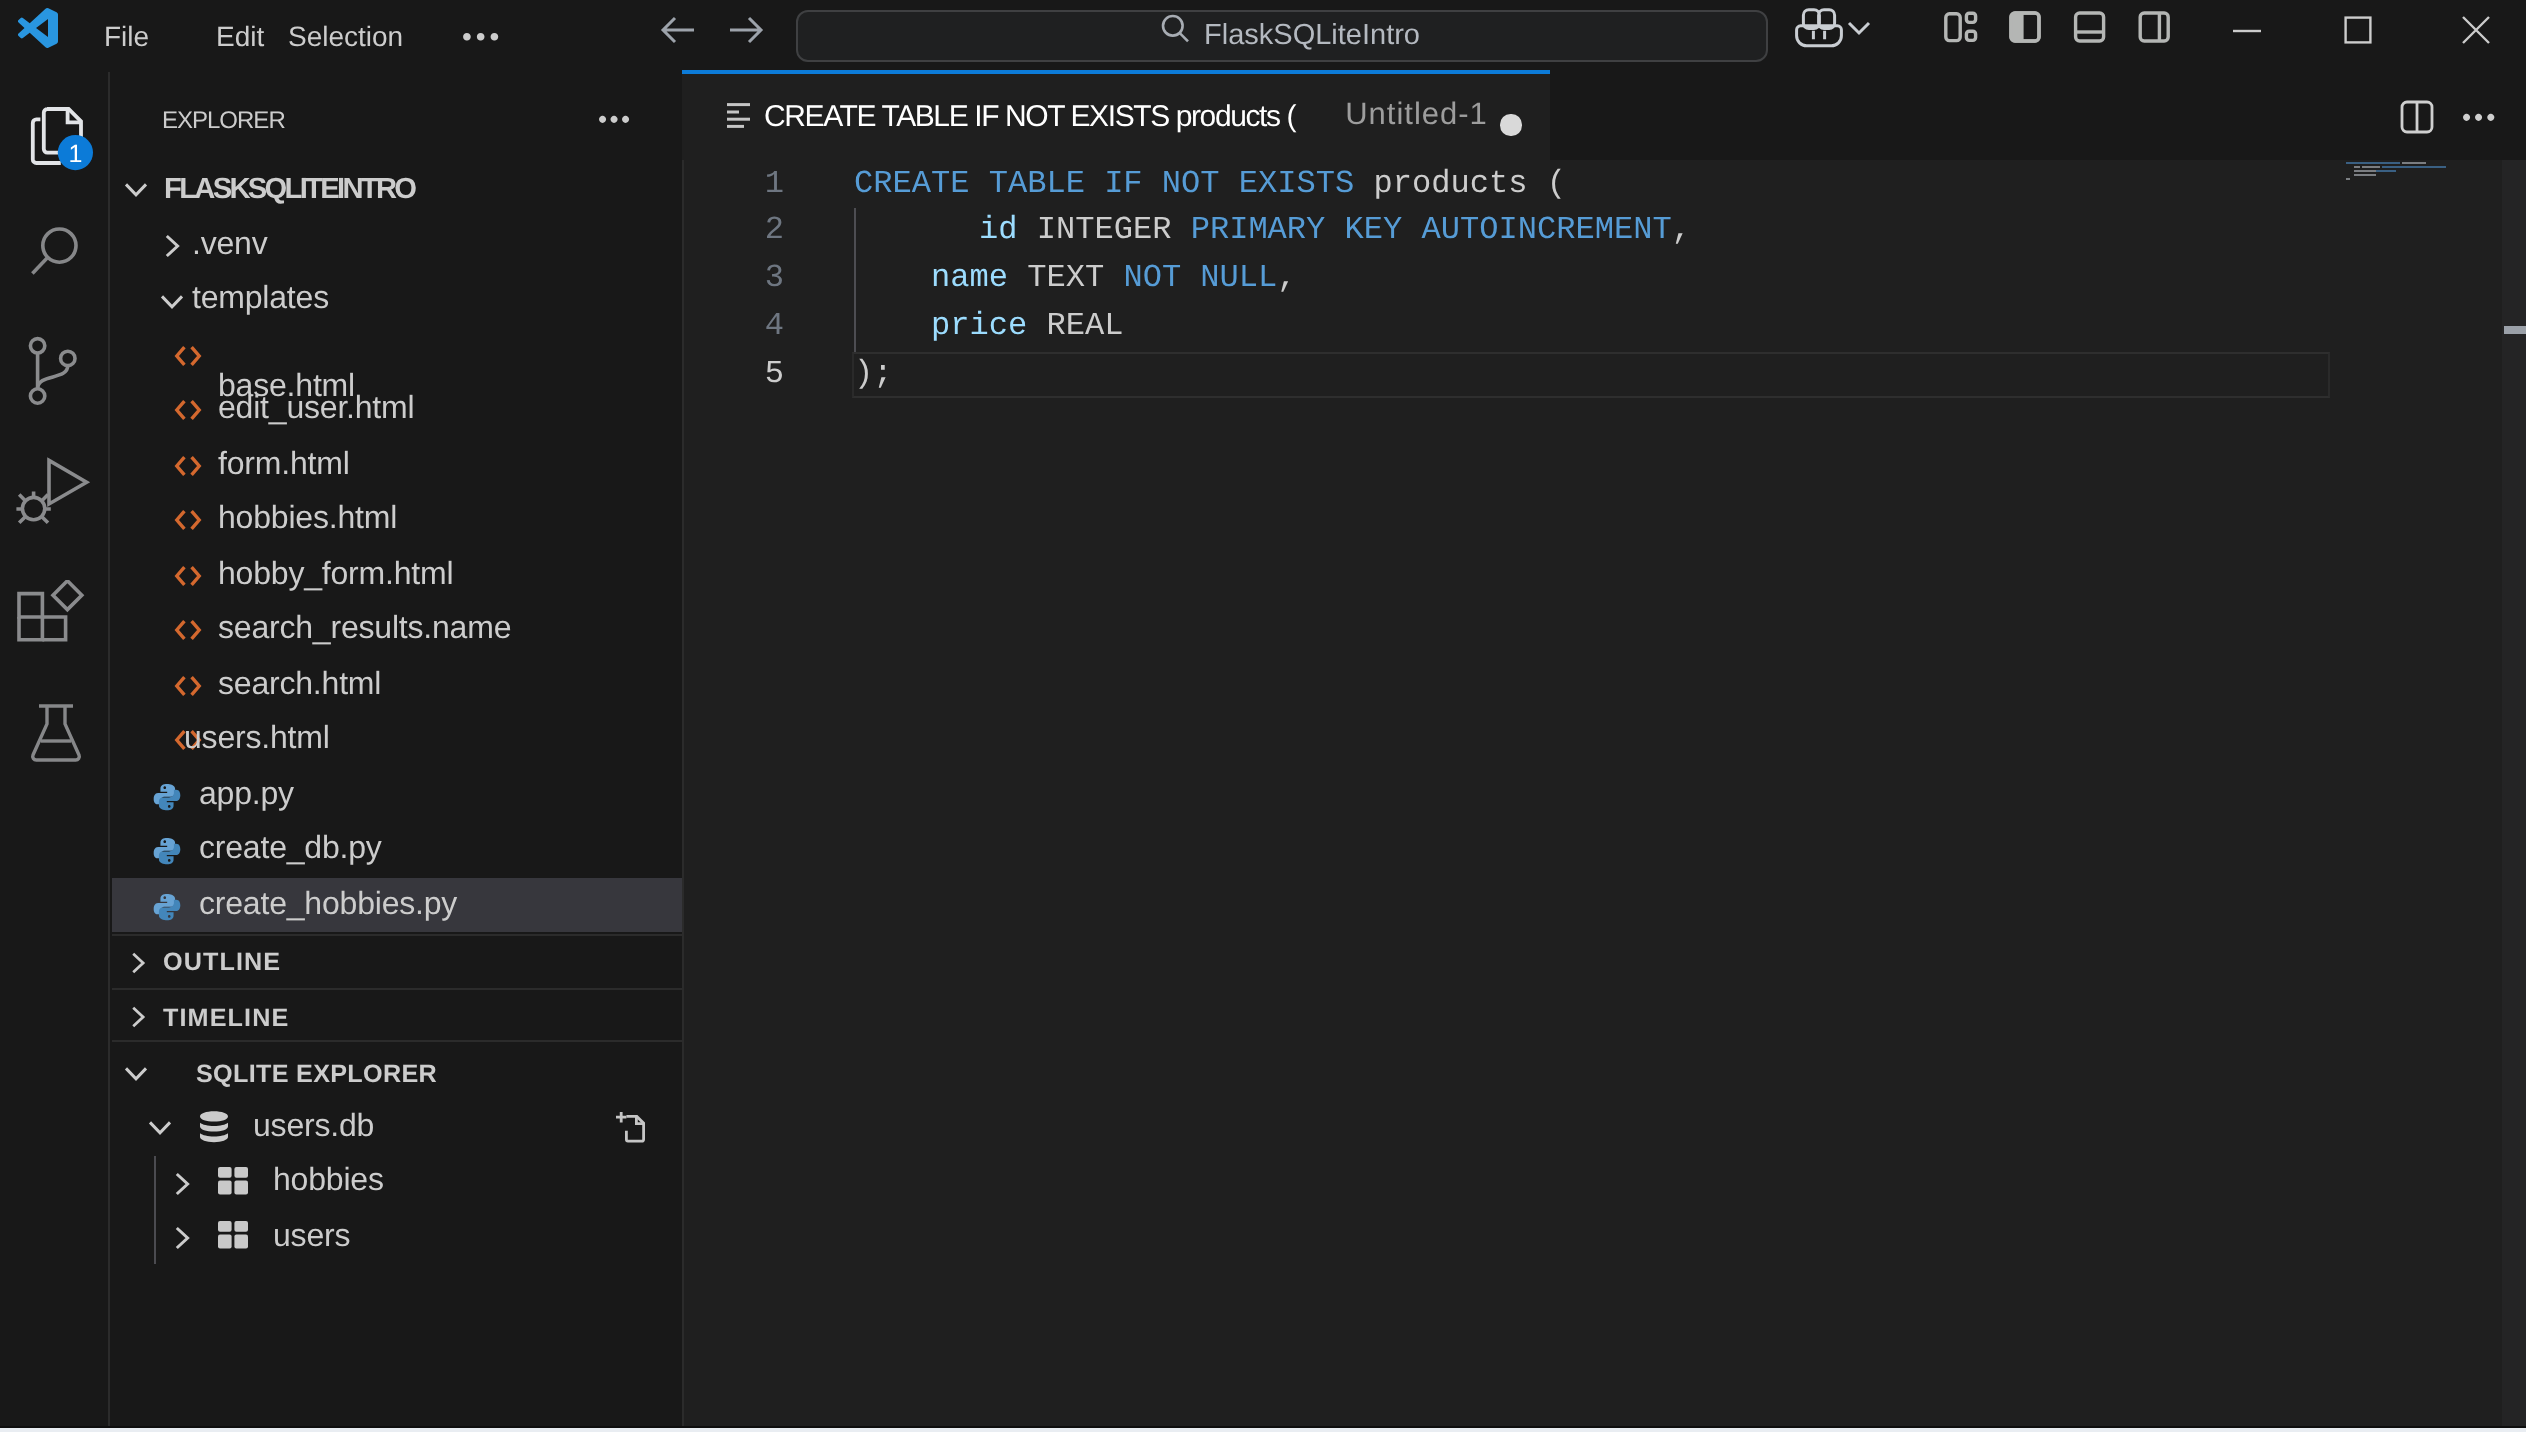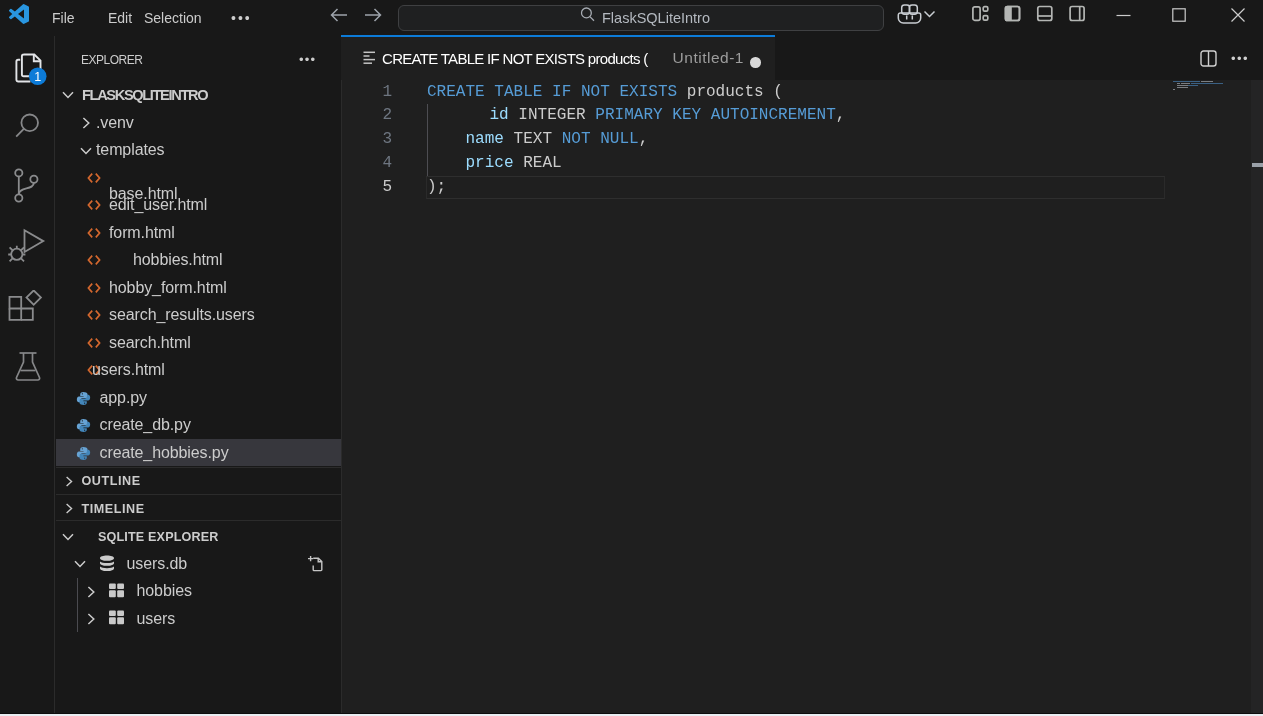--- a/index.html
+++ b/index.html
@@ -197,35 +197,35 @@
           <path d="M8.8 2.6 L12.6 7 L8.8 11.4"></path>
         </g>
       </svg>
     <div class="row" style="left:109px;top:218.75px;">form.html</div>
     <svg class="abs html-ic" style="left:87px;top:253px" width="14" height="14" viewBox="0 0 14 14">
         <g stroke="#d4682e" stroke-width="1.7" fill="none">
           <path d="M5.2 2.6 L1.4 7 L5.2 11.4"></path>
           <path d="M8.8 2.6 L12.6 7 L8.8 11.4"></path>
         </g>
       </svg>
-    <div class="row" style="left:109px;top:246.25px;margin-left:24px;">hobbies.html</div>
+    <div class="row" style="left:109px;top:246.25px;">hobbies.html</div>
     <svg class="abs html-ic" style="left:87px;top:280.5px" width="14" height="14" viewBox="0 0 14 14">
         <g stroke="#d4682e" stroke-width="1.7" fill="none">
           <path d="M5.2 2.6 L1.4 7 L5.2 11.4"></path>
           <path d="M8.8 2.6 L12.6 7 L8.8 11.4"></path>
         </g>
       </svg>
     <div class="row" style="left:109px;top:273.75px;">hobby_form.html</div>
     <svg class="abs html-ic" style="left:87px;top:308px" width="14" height="14" viewBox="0 0 14 14">
         <g stroke="#d4682e" stroke-width="1.7" fill="none">
           <path d="M5.2 2.6 L1.4 7 L5.2 11.4"></path>
           <path d="M8.8 2.6 L12.6 7 L8.8 11.4"></path>
         </g>
       </svg>
-    <div class="row" style="left:109px;top:301.25px;">search_results.users</div>
+    <div class="row" style="left:109px;top:301.25px;">search_results.name</div>
     <svg class="abs html-ic" style="left:87px;top:335.5px" width="14" height="14" viewBox="0 0 14 14">
         <g stroke="#d4682e" stroke-width="1.7" fill="none">
           <path d="M5.2 2.6 L1.4 7 L5.2 11.4"></path>
           <path d="M8.8 2.6 L12.6 7 L8.8 11.4"></path>
         </g>
       </svg>
     <div class="row" style="left:109px;top:328.75px;">search.html</div>
     <svg class="abs html-ic" style="left:87px;top:363px" width="14" height="14" viewBox="0 0 14 14">
         <g stroke="#d4682e" stroke-width="1.7" fill="none">
           <path d="M5.2 2.6 L1.4 7 L5.2 11.4"></path>

